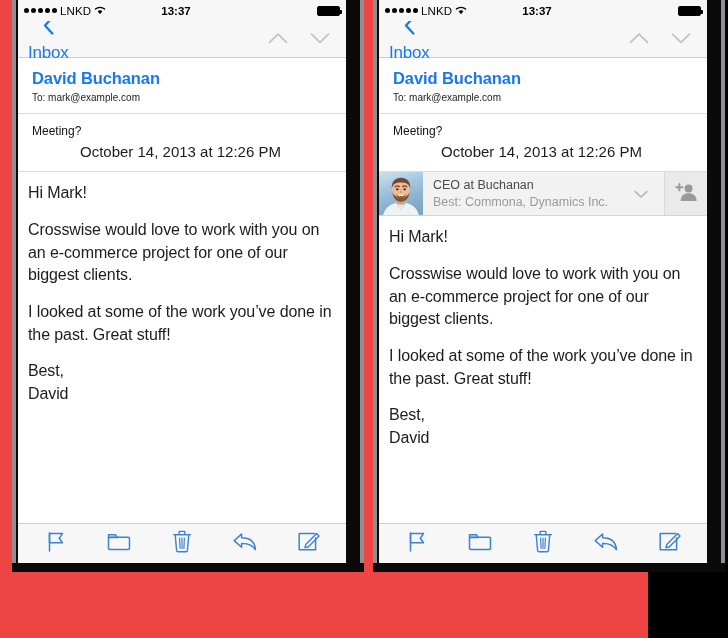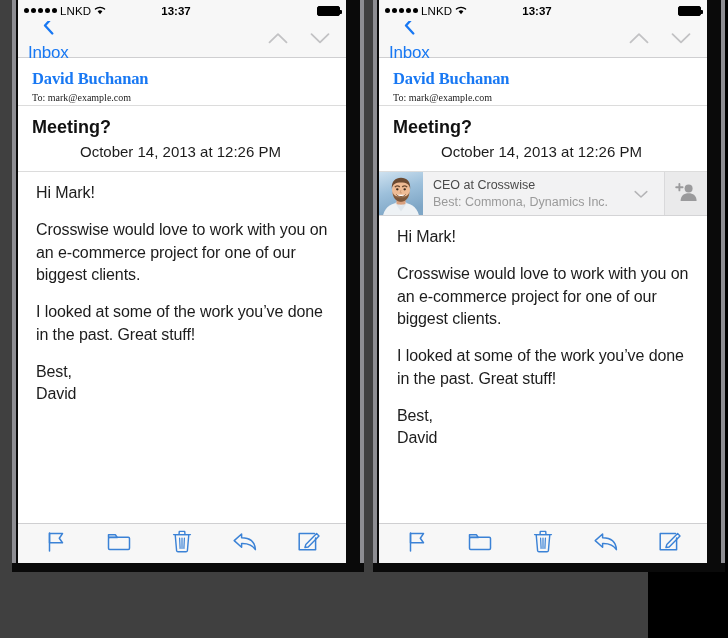--- a/index.html
+++ b/index.html
@@ -9,21 +9,21 @@
     height: 638px;
     background: #000000;
     font-family: "Liberation Sans", sans-serif;
     overflow: hidden;
   }
 
   .stage {
     position: relative;
     width: 648px;
     height: 638px;
-    background: #404040;
+    background: #ef4444;
   }
 
   
   .phone {
     position: absolute;
     top: 0;
     background: #0a0a0a;
     border-radius: 2px;
   }
   .phone-left  { left: 12px;  width: 352px; height: 572px; }
@@ -147,23 +147,22 @@
     display: flex;
     align-items: center;
     gap: 22px;
     padding-right: 6px;
   }
   .nav-chevron { cursor: pointer; }
 
   
   .mail-head {
     flex: 0 0 auto;
-    padding: 10px 14px 0 14px;
+    padding: 10px 14px 8px 14px;
     border-bottom: 1px solid #dcdcdc;
-    font-family: Liberation Serif, serif;
   }
   .sender {
     font-size: 16.5px;
     font-weight: bold;
     color: #1878f3;
     line-height: 1.3;
     letter-spacing: -0.1px;
   }
   .recipient {
     font-size: 10px;
@@ -171,22 +170,22 @@
     line-height: 1.35;
     margin-top: 2px;
   }
 
   .subject-block {
     flex: 0 0 auto;
     padding: 9px 14px 9px 14px;
     border-bottom: 1px solid #dcdcdc;
   }
   .subject {
-    font-size: 18px;
-    font-weight: bold;
+    font-size: 12px;
+    font-weight: normal;
     color: #111;
     line-height: 1.35;
   }
   .datetime {
     font-size: 15px;
     color: #1c1c1c;
     line-height: 1.4;
     margin-top: 2px;
     margin-left: 48px;
   }
@@ -246,21 +245,21 @@
     background: #eaeaeb;
     display: flex;
     align-items: center;
     justify-content: center;
     cursor: pointer;
   }
 
   
   .mail-body {
     flex: 1 1 auto;
-    padding: 10px 14px 10px 18px;
+    padding: 10px 14px 10px 10px;
     overflow: hidden;
     background: #ffffff;
   }
   .para {
     font-size: 16px;
     color: #1c1c1c;
     line-height: 1.42;
     margin-bottom: 14px;
     letter-spacing: -0.1px;
   }
@@ -502,21 +501,21 @@
             <ellipse cx="25.7" cy="17.8" rx="1.25" ry="1.15" fill="#3a2a1e"></ellipse>
 
             <path d="M22 18.4 L21.1 21.4 L22.9 21.4" stroke="#cf9a74" stroke-width="0.9" fill="none" stroke-linejoin="round"></path>
 
             <path d="M17.6 23.2 C19.2 25.6 24.8 25.6 26.4 23.2 Z" fill="#ffffff"></path>
             <path d="M17.6 23.2 C19.2 25.8 24.8 25.8 26.4 23.2" stroke="#7b563a" stroke-width="0.9" fill="none" stroke-linecap="round"></path>
           </svg>
         </div>
         <div class="li-body">
           <div class="li-text">
-            <div class="li-title">CEO at Crosswise</div>
+            <div class="li-title">CEO at Buchanan</div>
             <div class="li-past">Best: Commona, Dynamics Inc.</div>
           </div>
           <div class="li-expand">
             <span>
               <svg width="14" height="9" viewBox="0 0 14 9">
                 <path d="M1.2 1.6 L7 7 L12.8 1.6" stroke="#b4b4b6" stroke-width="1.5" fill="none" stroke-linecap="round" stroke-linejoin="round"></path>
               </svg>
             </span>
           </div>
         </div>

